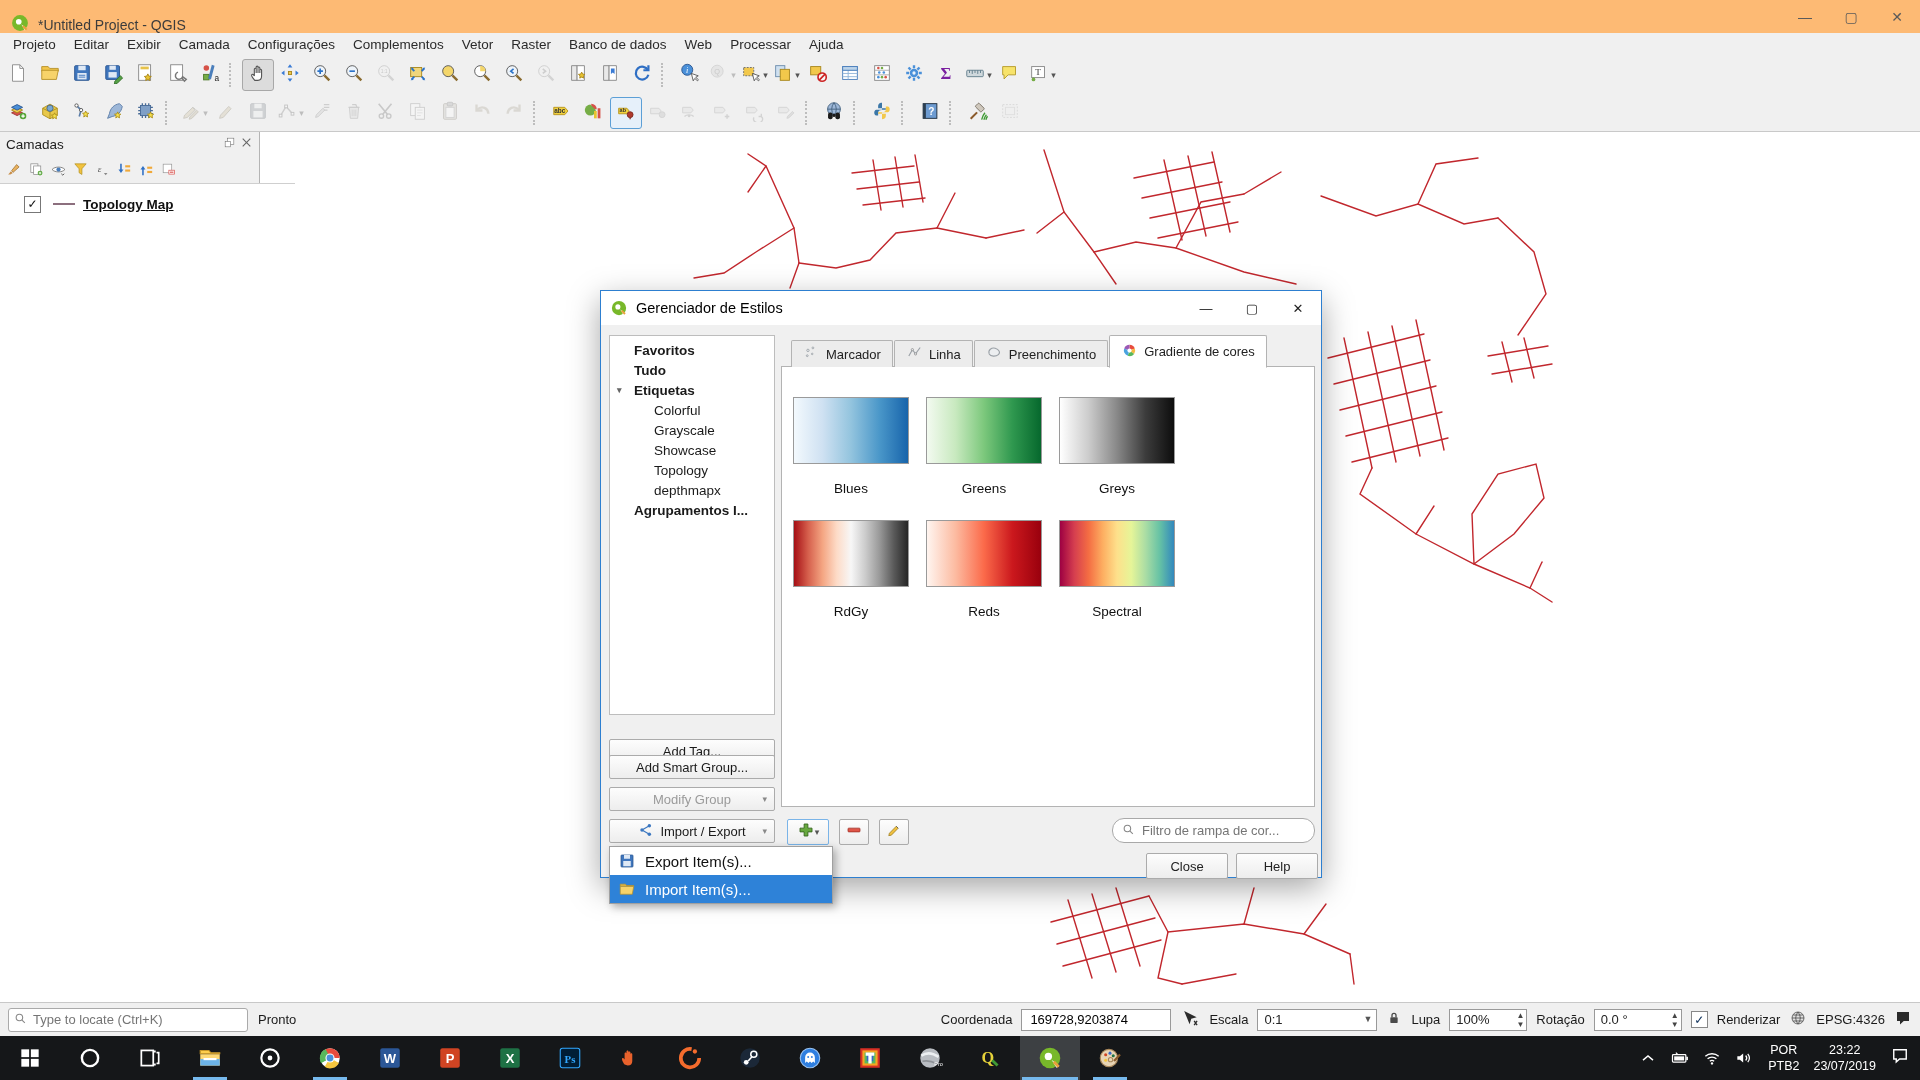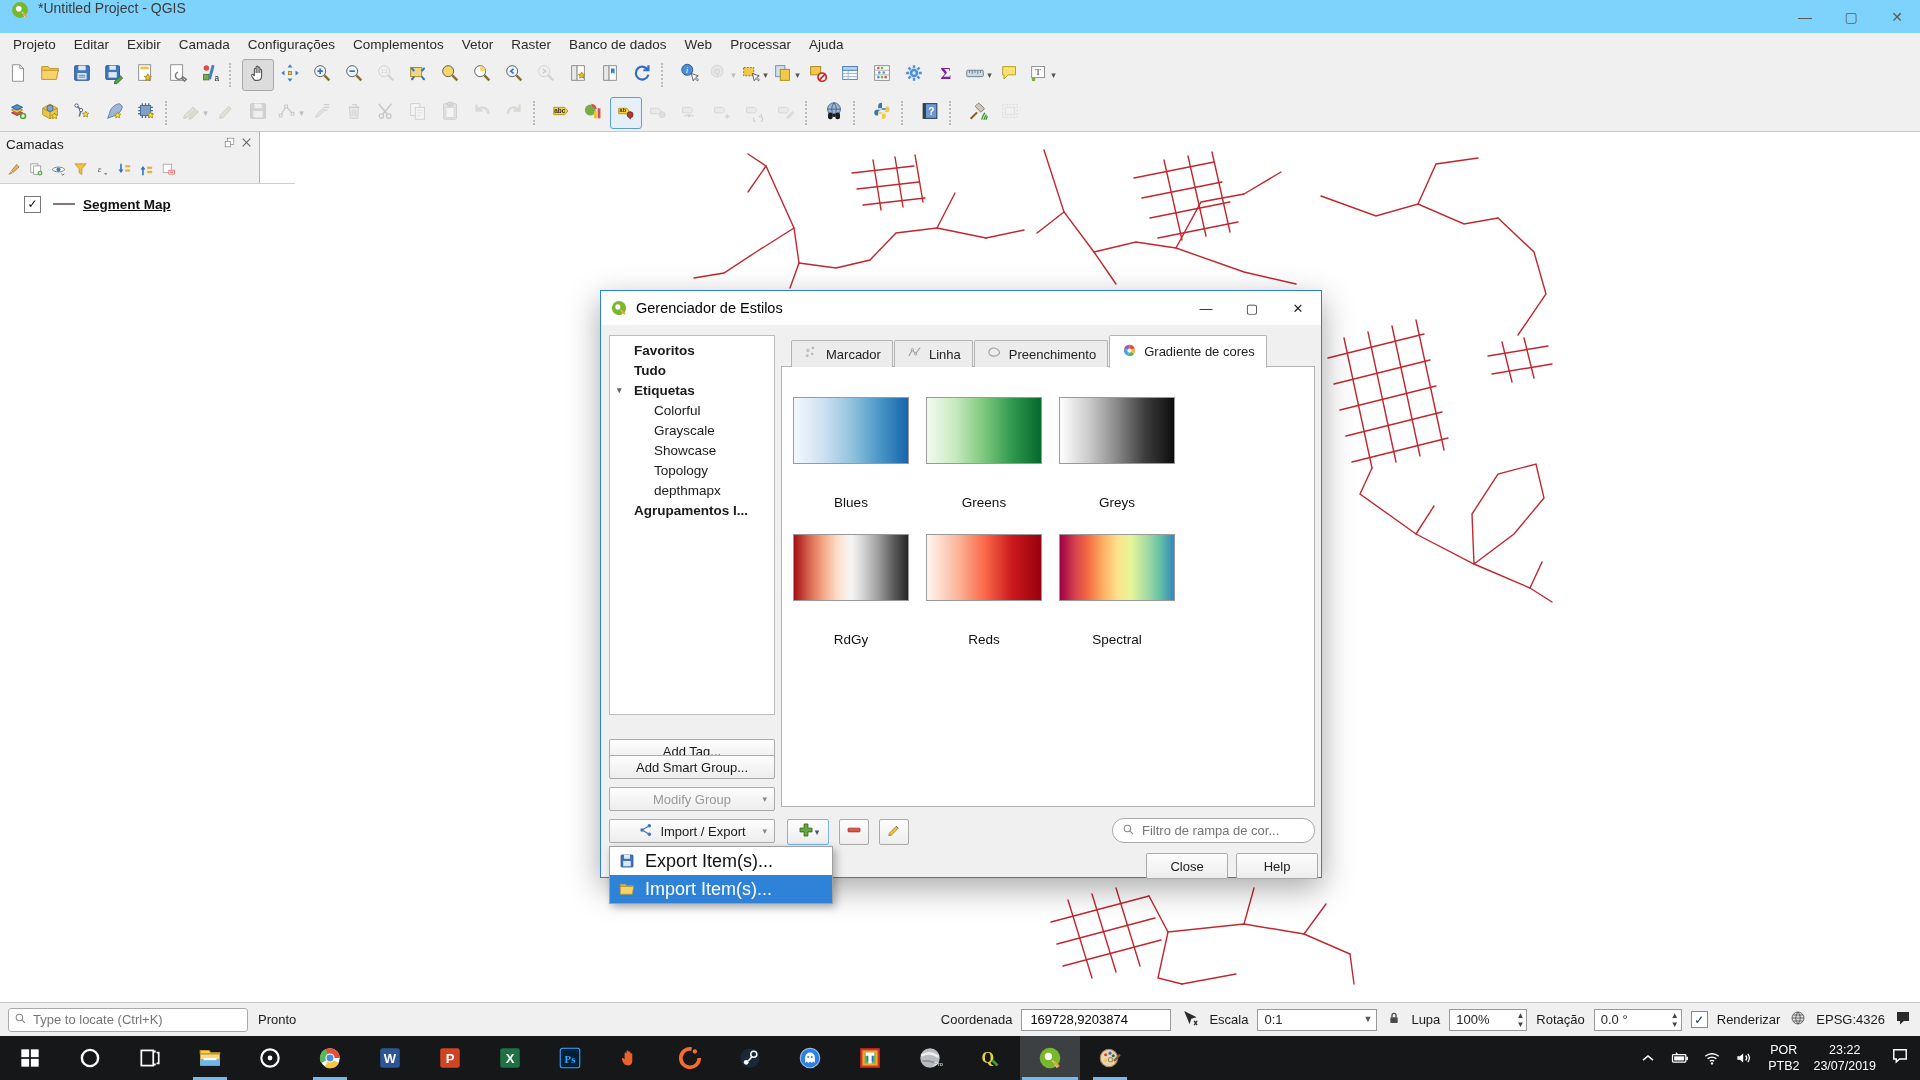--- a/index.html
+++ b/index.html
@@ -1,20 +1,20 @@
 <!DOCTYPE html>
 <html><head>
 <meta charset="utf-8">
 <style>
   html,body{margin:0;padding:0}
   body{width:1920px;height:1080px;position:relative;overflow:hidden;background:#fff;
        font-family:"Liberation Sans",sans-serif;color:#222;-webkit-font-smoothing:antialiased}
   .abs{position:absolute}
   
-  #titlebar{left:0;top:0;width:1920px;height:33px;background:#7dd3fc;display:flex;align-items:flex-start;border-bottom:1px solid #84cc16}
+  #titlebar{left:0;top:0;width:1920px;height:33px;background:#fdba74;display:flex;align-items:flex-end;border-bottom:1px solid #84cc16}
   #titlebar .appicon{margin:0 8px 0 10px;display:flex}
   #titlebar .title{font-size:14px;color:#3c3c3c}
   #titlebar .wbtns{margin-left:auto;display:flex;height:100%}
   .wbtn{width:46px;height:100%;display:flex;align-items:center;justify-content:center;font-size:14px;color:#5a5a5a}
   
   #menubar{left:0;top:33px;width:1920px;height:23px;background:#f0f0f0;display:flex;align-items:center;padding-left:4px;box-sizing:border-box}
   .menu-item{padding:0 9px;font-size:13.5px;color:#2b2b2b;height:100%;display:flex;align-items:center}
   
   .toolbar{left:0;width:1920px;height:38px;background:#f0f0f0;display:flex;align-items:center;padding-left:2px;box-sizing:border-box}
   #toolbar1{top:56px}
@@ -79,31 +79,31 @@
   .dlgbtn .ddright{position:absolute;right:7px;font-size:9px;color:#888}
   .tabs{position:absolute;left:190px;top:44px;height:32px;display:flex;align-items:flex-end;z-index:3}
   .tab{height:26px;display:flex;align-items:center;gap:6px;padding:0 11px;background:#ececec;border:1px solid #b3b3b3;
        border-bottom:none;border-radius:2px 2px 0 0;font-size:13px;color:#222;margin-right:1px}
   .tab.active{height:31px;background:#fff;margin-bottom:-1px;border-bottom:1px solid #fff;z-index:4}
   .swpanel{position:absolute;left:180px;top:75px;width:534px;height:441px;background:#fff;border:1px solid #b3b3b3;box-sizing:border-box;
            padding:30px 0 0 11px}
   .ggrid{display:grid;grid-template-columns:repeat(3,116px);column-gap:17px;row-gap:24px}
   .gcard{width:116px}
   .gswatch{width:116px;height:67px;border:1px solid #9a9a9a;box-sizing:border-box}
-  .glabel{text-align:center;font-size:13.5px;color:#111;margin-top:31px}
+  .glabel{text-align:center;font-size:13.5px;color:#111;margin-top:17px}
   .itembtn{position:absolute;top:528px;height:26px;background:linear-gradient(#fdfdfd,#ededed);border:1px solid #ababab;border-radius:2px;
            display:flex;align-items:center;justify-content:center;box-sizing:border-box}
   .searchbox{position:absolute;left:511px;top:527px;width:203px;height:25px;background:#fff;border:1px solid #a9a9a9;border-radius:12px;
              display:flex;align-items:center;gap:5px;padding:0 9px;box-sizing:border-box}
   .searchbox input{flex:1;border:none;outline:none;font-size:13px;font-family:inherit;color:#333;background:transparent}
   .dlg-close,.dlg-help{position:absolute;top:562px;width:80px;height:24px;background:linear-gradient(#fdfdfd,#ededed);
            border:1px solid #ababab;border-radius:2px;display:flex;align-items:center;justify-content:center;font-size:13px}
   .ctxmenu{position:absolute;left:8px;top:555px;width:222px;background:#fff;border:1px solid #a0a0a0;
            box-shadow:3px 3px 8px rgba(0,0,0,.3);z-index:20}
-  .ctxrow{height:28px;display:flex;align-items:center;gap:9px;padding:0 8px;font-size:18px;color:#111}
+  .ctxrow{height:28px;display:flex;align-items:center;gap:9px;padding:0 8px;font-size:15px;color:#111}
   .ctxrow.hl{background:#2e82d8;color:#fff}
 </style>
 </head>
 <body>
 
 <div id="titlebar" class="abs">
   <span class="appicon">
       <svg viewBox="0 0 24 24" width="20" height="20">
         <circle cx="12" cy="12" r="9.5" fill="#78b82a"></circle>
         <circle cx="10.5" cy="10.5" r="3.4" fill="#fff"></circle>
@@ -704,21 +704,21 @@
           <rect x="4.5" y="4.5" width="12" height="12" fill="#fff" stroke="#999"></rect>
           <rect x="12.5" y="13" width="8" height="5.5" fill="#fff" stroke="#d9534f"></rect>
           <path d="M14 15.8h5" stroke="#d9534f" stroke-width="1.6"></path>
         </svg>
       </span>
     </div>
   <div class="ptree">
     <div class="layer-row">
       <span class="cb">✓</span>
       <span class="lsym" id="layer-sym" style="background: rgb(140, 111, 126);"></span>
-      <span class="lname">Segment Map</span>
+      <span class="lname">Topology Map</span>
     </div>
   </div>
 </div>
 
 <div id="dialog" class="abs">
   <div class="dtitle">
     <span class="dticon">
         <svg viewBox="0 0 24 24" width="18" height="18">
           <circle cx="12" cy="12" r="9.5" fill="#78b82a"></circle>
           <circle cx="10.5" cy="10.5" r="3.4" fill="#fff"></circle>

